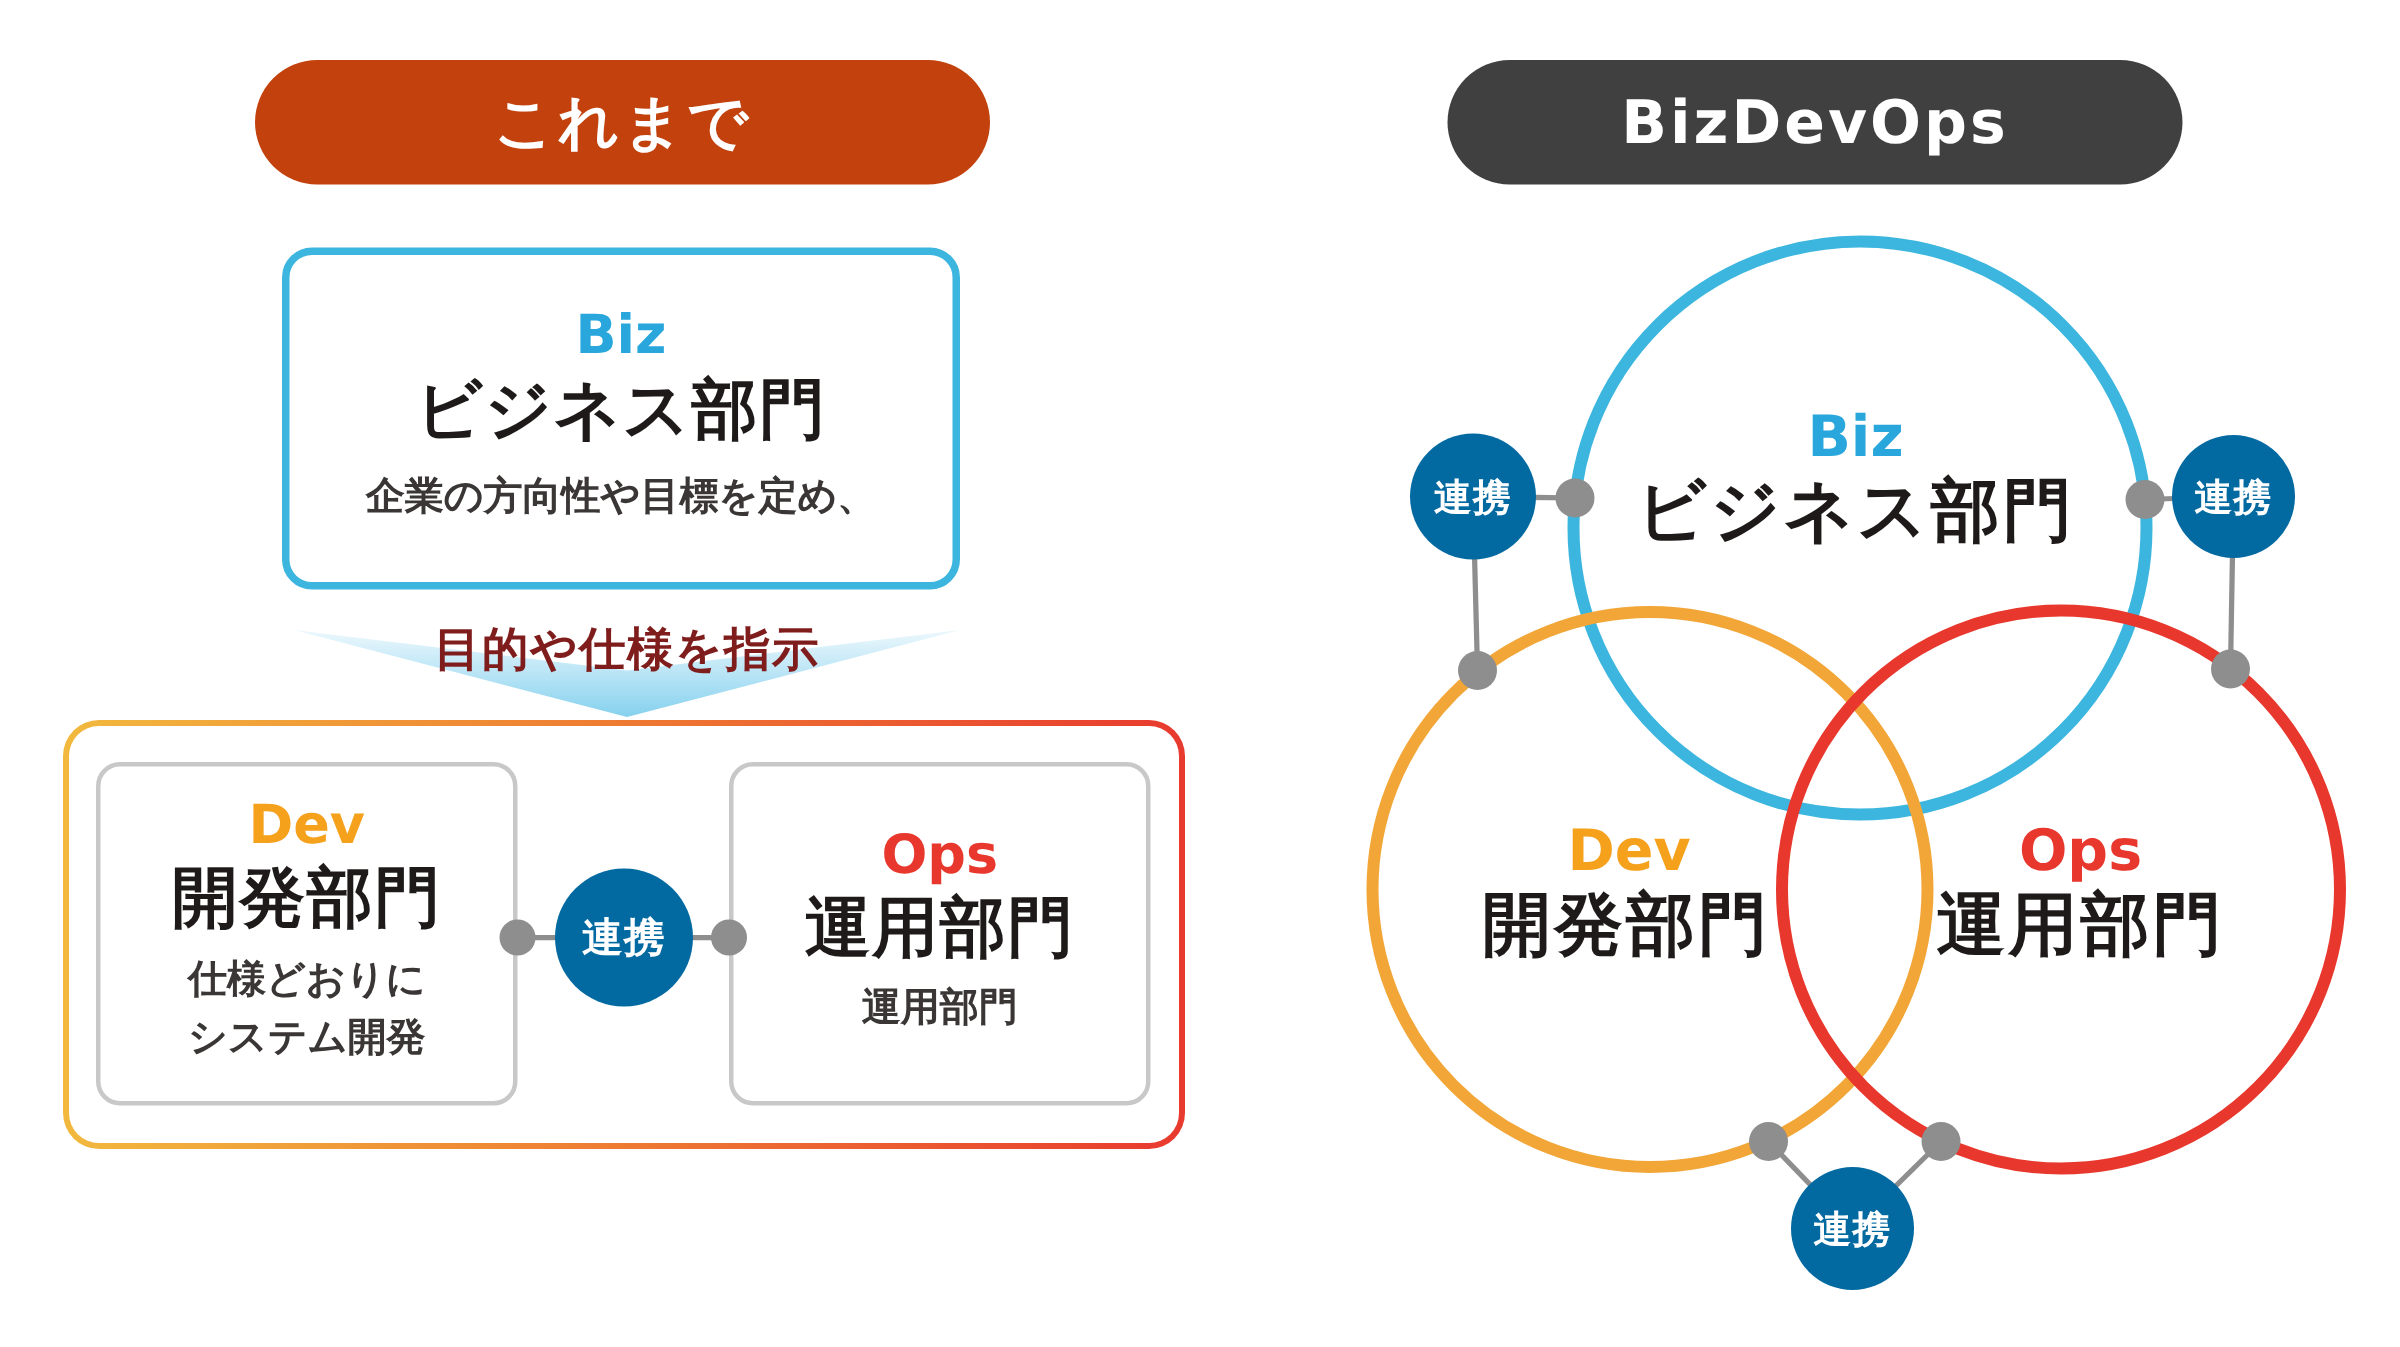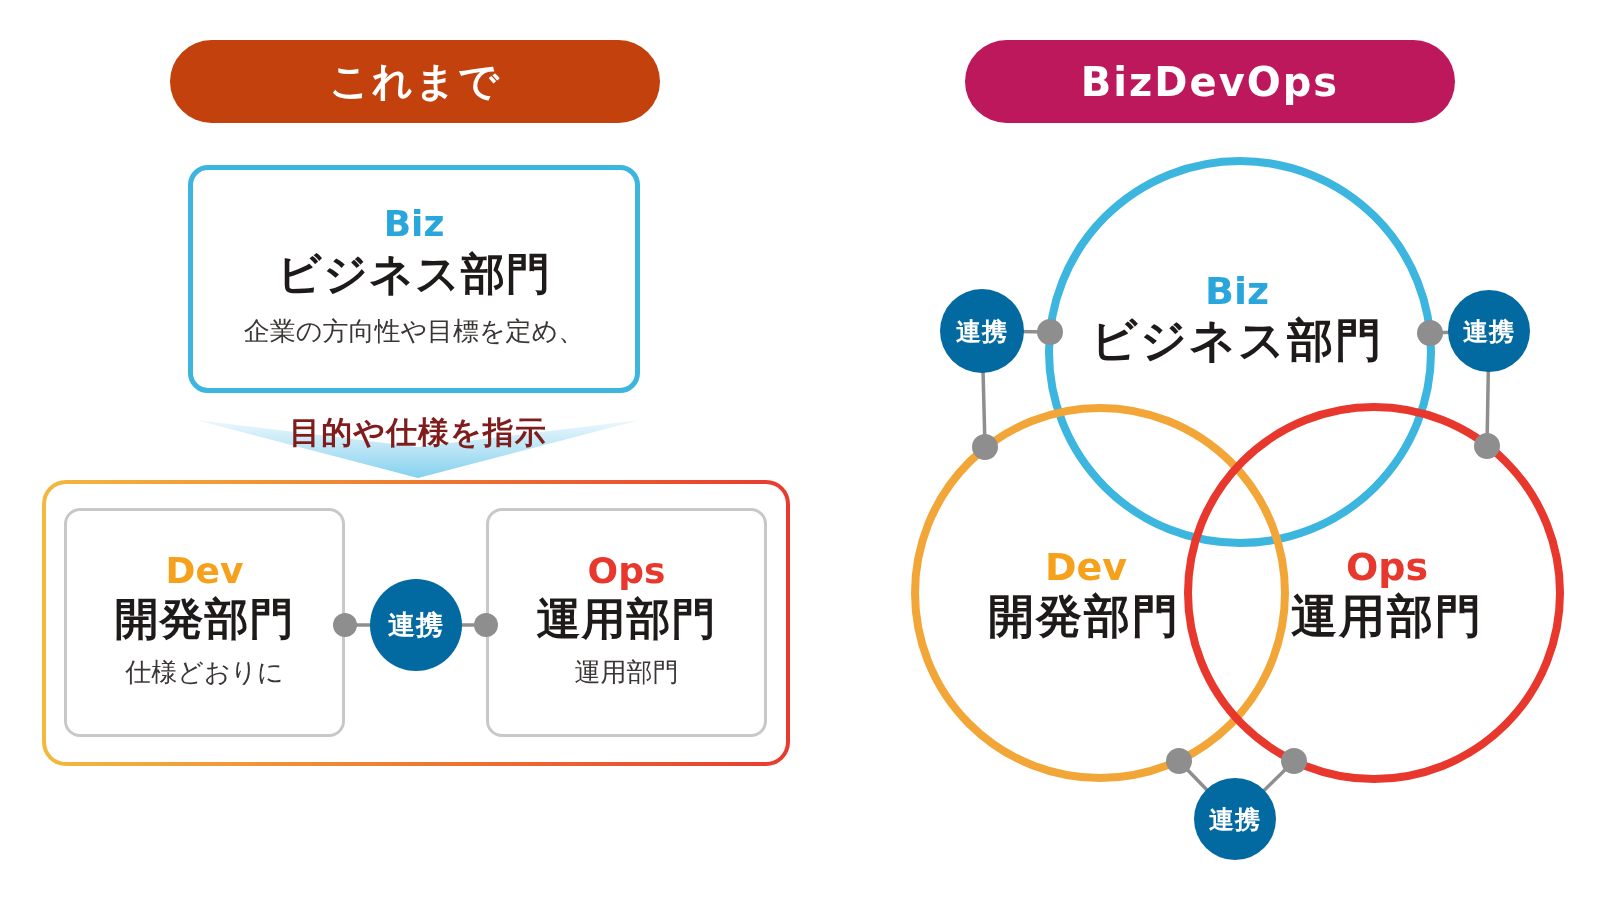--- a/index.html
+++ b/index.html
@@ -7,33 +7,33 @@
     width:1600px;height:898px;position:relative;background:#ffffff;
     font-family:"DejaVu Sans","Liberation Sans",sans-serif;overflow:hidden;
   }
   
   .pill{
     position:absolute;top:40px;width:490px;height:83px;border-radius:42px;
     display:flex;align-items:center;justify-content:center;
     color:#ffffff;font-size:40px;font-weight:bold;letter-spacing:2px;z-index:1;
   }
   .pill-before{left:170px;background:#c2410c;}
-  .pill-bizdevops{left:965px;background:#be185d;}
+  .pill-bizdevops{left:965px;background:#404040;}
   
   .biz-box{
     position:absolute;left:188px;top:165px;width:452px;height:228px;
     box-sizing:border-box;border:5px solid #3CB6DF;border-radius:20px;background:#fff;
     display:flex;flex-direction:column;align-items:center;justify-content:center;z-index:1;
   }
   .tag{font-size:36px;font-weight:bold;line-height:1;}
   .tag-blue{color:#29A7DC;}
   .tag-orange{color:#F5A11C;}
   .tag-red{color:#E8372C;}
   .box-title{font-size:44px;font-weight:bold;color:#1E1A1A;line-height:1.2;margin:6px 0 10px 0;letter-spacing:1px;}
-  .box-desc{font-size:26px;color:#3A3635;line-height:1.55;text-align:center;}
+  .box-desc{font-size:26px;color:#3A3635;line-height:1.55;text-align:center;font-weight:bold;}
   .arrow-label{
     position:absolute;left:196px;top:412px;width:444px;text-align:center;
     font-size:31px;font-weight:bold;color:#7f1d1d;z-index:3;letter-spacing:1px;
   }
   .group-box{
     position:absolute;left:42px;top:480px;width:748px;height:286px;box-sizing:border-box;
     background:linear-gradient(90deg,#F2B93E,#EE7A32,#E83A2F);border-radius:24px;padding:4px;z-index:1;
   }
   .group-inner{width:100%;height:100%;background:#ffffff;border-radius:20px;}
   .sub-box{
@@ -83,20 +83,21 @@
 <div class="arrow-label">目的や仕様を指示</div>
 
 <div class="group-box">
   <div class="group-inner"></div>
 </div>
 
 <div class="sub-box dev-box">
   <div class="tag tag-orange">Dev</div>
   <div class="box-title">開発部門</div>
   <div class="box-desc">仕様どおりに</div>
+  <div class="box-desc">システム開発</div>
 </div>
 
 <div class="sub-box ops-box">
   <div class="tag tag-red">Ops</div>
   <div class="box-title">運用部門</div>
   <div class="box-desc">運用部門</div>
 </div>
 
 <svg class="overlay" width="1600" height="898" viewBox="0 0 1600 898">
   <defs>

